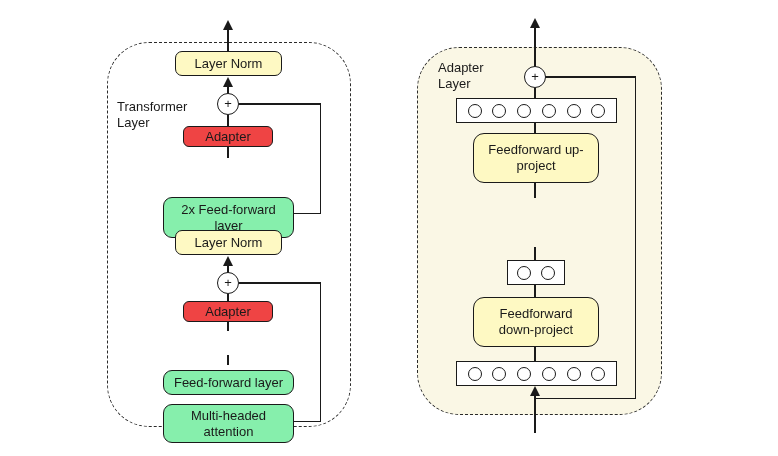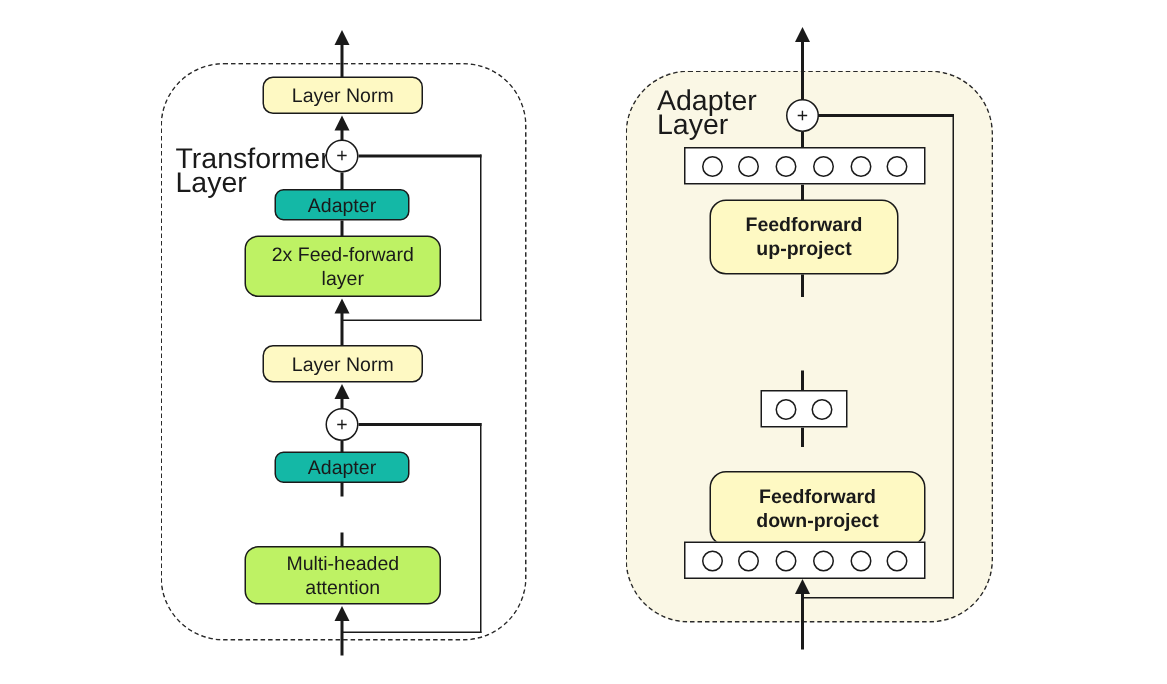--- a/index.html
+++ b/index.html
@@ -13,36 +13,36 @@
   .panel.cream{background:#faf7e5;}
   .vline{position:absolute;width:1.6px;background:#1a1a1a;}
   .hline{position:absolute;height:1.6px;background:#1a1a1a;}
   .arr-up{position:absolute;width:0;height:0;border-left:5px solid transparent;border-right:5px solid transparent;border-bottom:10px solid #1a1a1a;}
   .node{
     position:absolute;box-sizing:border-box;border:1.4px solid #1a1a1a;border-radius:7px;
     display:flex;align-items:center;justify-content:center;text-align:center;
     font-size:13px;line-height:1.22;background:#fff;
   }
   .node.green{background:#fef9c3;}
-  .node.yellow{background:#14b8a6;border-radius:6px;}
-  .node.gray{background:#bef264;border-radius:9px;}
-  .node.big{border-radius:11px;font-weight:bold;}
+  .node.yellow{background:#ef4444;border-radius:6px;}
+  .node.gray{background:#86efac;border-radius:9px;margin-top:40px;}
+  .node.big{border-radius:11px;}
   .plus-circle{
     position:absolute;box-sizing:border-box;width:22px;height:22px;border:1.5px solid #1a1a1a;
     border-radius:50%;background:#fff;display:flex;align-items:center;justify-content:center;
     font-size:13px;line-height:1;padding-bottom:1px;
   }
   .vec-row{
     position:absolute;box-sizing:border-box;border:1.4px solid #1a1a1a;background:#fff;
     display:flex;align-items:center;justify-content:space-evenly;
   }
   .vec-circle{
     box-sizing:border-box;width:14px;height:14px;border:1.4px solid #1a1a1a;border-radius:50%;background:#fff;
   }
-  .panel-label{position:absolute;font-size:19px;line-height:16px;}
+  .panel-label{position:absolute;font-size:13px;line-height:16px;}
 </style>
 </head>
 <body>
 
 <div id="canvas">
 
   <div class="panel" style="left:107px;top:42px;width:244px;height:385px;"></div>
 
   <div class="arr-up" style="left:223px;top:20px;"></div>
   <div class="vline" style="left:227px;top:28px;height:24px;"></div>
@@ -83,20 +83,21 @@
   <div class="node yellow" style="left:183px;top:126px;width:90px;height:21px;">Adapter</div>
 
   <div class="node gray" style="left:163px;top:157px;width:131px;height:41px;padding:0 10px;">2x Feed-forward layer</div>
 
   <div class="node green" style="left:175px;top:230px;width:107px;height:25px;">Layer Norm</div>
 
   <div class="plus-circle" style="left:217px;top:272px;">+</div>
 
   <div class="node yellow" style="left:183px;top:301px;width:90px;height:21px;">Adapter</div>
 
+  <div class="node gray" style="left:163px;top:330px;width:131px;height:25px;padding:0 2px;">Feed-forward layer</div>
 
   <div class="node gray" style="left:163px;top:364px;width:131px;height:39px;padding:0 8px;">Multi-headed attention</div>
 
   <div class="panel cream" style="left:417px;top:47px;width:245px;height:368px;"></div>
 
   <div class="arr-up" style="left:530px;top:18px;"></div>
   <div class="vline" style="left:534.2px;top:26px;height:41px;"></div>
 
   <div class="vline" style="left:534.2px;top:88px;height:11px;"></div>
   <div class="vline" style="left:534.2px;top:123px;height:11px;"></div>
@@ -126,21 +127,21 @@
     </div>
 
   <div class="node green big" style="left:473px;top:133px;width:126px;height:50px;padding:0 14px;">Feedforward up-project</div>
 
 
   <div class="vec-row" style="left:507px;top:260px;width:58px;height:25px;">
       <span class="vec-circle"></span>
       <span class="vec-circle"></span>
     </div>
 
-  <div class="node green big" style="left:473px;top:314px;width:144px;height:50px;padding:0 14px;">Feedforward down-project</div>
+  <div class="node green big" style="left:473px;top:297px;width:126px;height:50px;padding:0 14px;">Feedforward down-project</div>
 
   <div class="vec-row" style="left:456px;top:361px;width:161px;height:25px;">
       <span class="vec-circle"></span>
       <span class="vec-circle"></span>
       <span class="vec-circle"></span>
       <span class="vec-circle"></span>
       <span class="vec-circle"></span>
       <span class="vec-circle"></span>
     </div>
 

